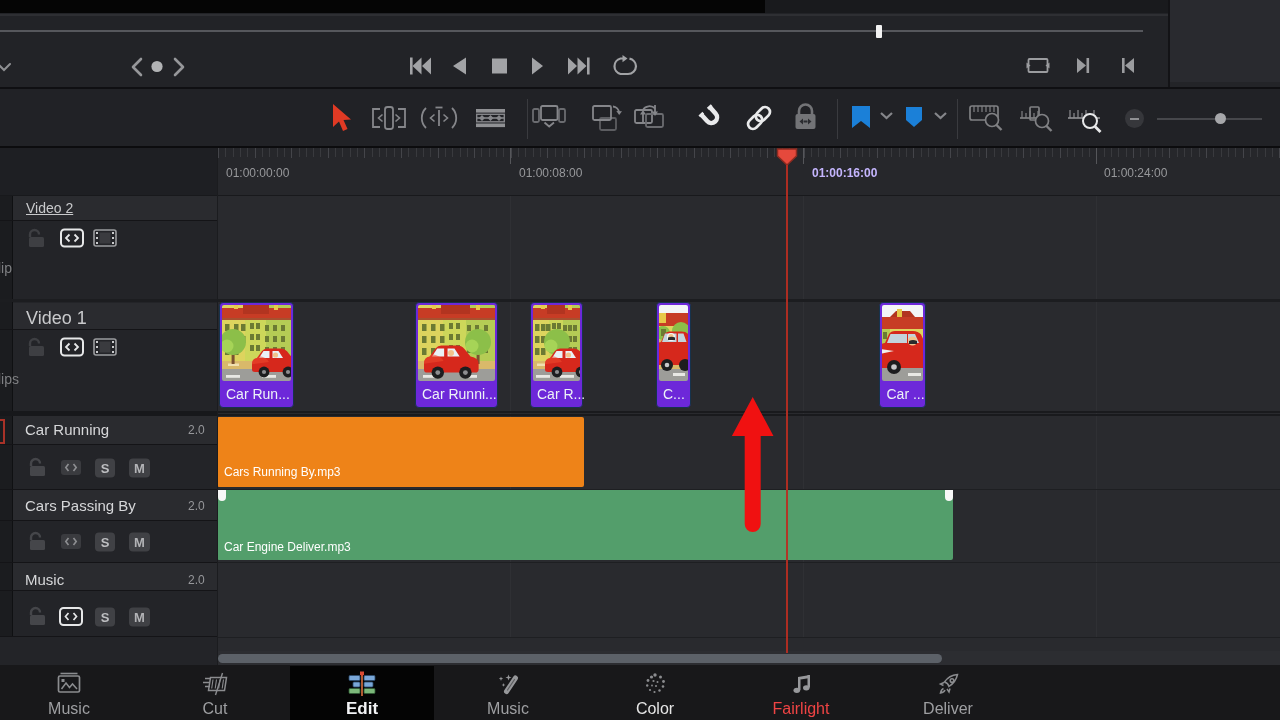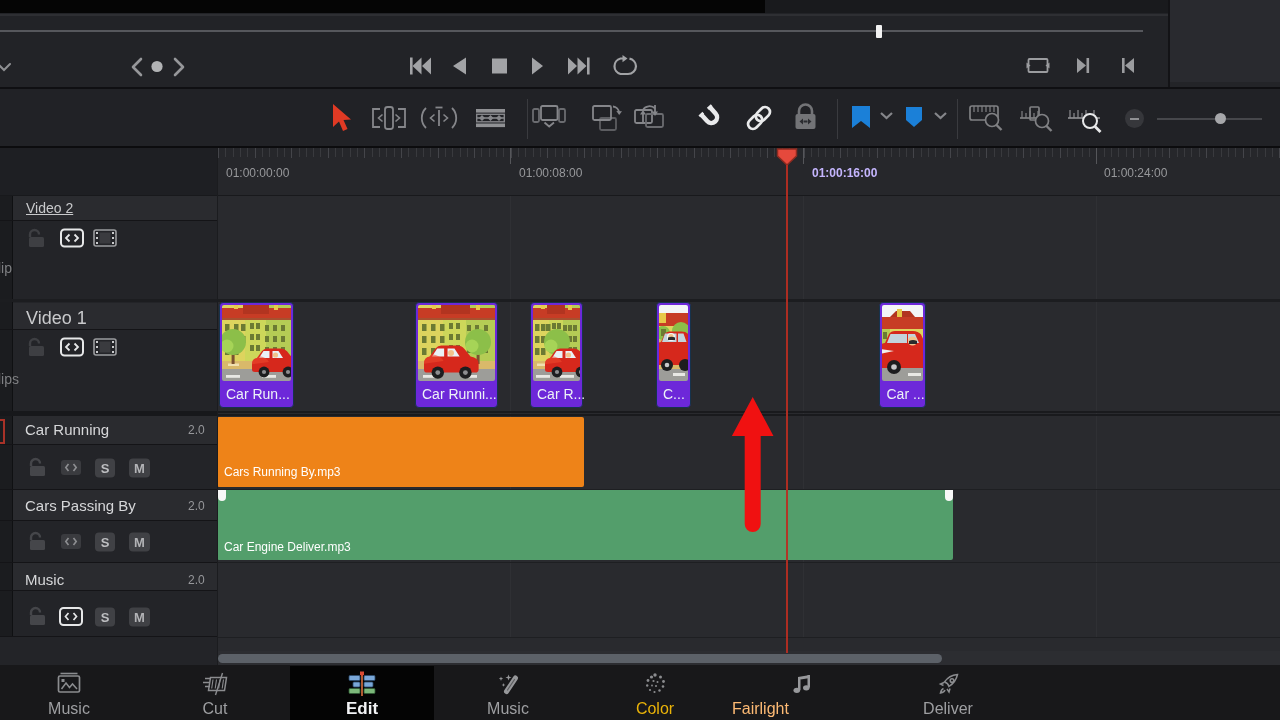--- a/index.html
+++ b/index.html
@@ -635,32 +635,32 @@
       <circle cx="7" cy="18" r="1.1"></circle>
         <circle cx="4.2" cy="13.5" r="1.2"></circle>
         <circle cx="5" cy="8.5" r="1.4"></circle>
       <circle cx="8.5" cy="5" r="1.6"></circle>
         <circle cx="10.5" cy="9" r="1.1"></circle>
         <circle cx="14.5" cy="10" r="1"></circle>
       <circle cx="13" cy="14" r="1"></circle>
         <circle cx="9" cy="13.5" r="0.9"></circle>
     </g>
   </svg>
-  <div class="abs" style="left:586px;top:700px;width:138px;text-align:center;font-size:16px;color:#eab308;">Color</div>
+  <div class="abs" style="left:586px;top:700px;width:138px;text-align:center;font-size:16px;color:#e5e5e5;">Color</div>
 
   <svg class="abs" style="left:791px;top:672px;" width="22" height="24" viewBox="0 0 22 24">
     <g fill="#97989b">
       <path d="M7 5 L19 3 v3 L9.5 7.5 z"></path>
       <rect x="7" y="5" width="2.5" height="13"></rect>
       <rect x="16.5" y="3" width="2.5" height="12.5"></rect>
       <ellipse cx="5.8" cy="18.3" rx="3.3" ry="2.6"></ellipse>
       <ellipse cx="15.3" cy="15.8" rx="3.3" ry="2.6"></ellipse>
     </g>
   </svg>
-  <div class="abs" style="left:732px;top:700px;width:138px;font-size:16px;color:#fdba74;">Fairlight</div>
+  <div class="abs" style="left:732px;top:700px;width:138px;text-align:center;font-size:16px;color:#ef4444;">Fairlight</div>
 
   <svg class="abs" style="left:936px;top:671px;" width="26" height="26" viewBox="0 0 26 26">
     <g stroke="#8b8c8f" fill="none" stroke-width="1.5">
       <path d="M21.5 3.5 c-5.5 0.5 -10 3 -13 7.5 c2 0.5 4 2.5 4.5 4.5 c4.5 -3 7.5 -7.5 8.5 -12 z"></path>
       <circle cx="16" cy="9.5" r="1.8"></circle>
       <path d="M8 11.5 l-3.5 1.5 l3 1.5 M14 17.5 l-1 3.5 l-2 -3"></path>
       <path d="M7.5 17.5 c-1.5 0.5 -2.5 2 -3 4.5 c2.5 -0.5 4 -1.5 4.5 -3"></path>
     </g>
   </svg>
   <div class="abs" style="left:879px;top:700px;width:138px;text-align:center;font-size:16px;color:#9e9fa2;">Deliver</div>

